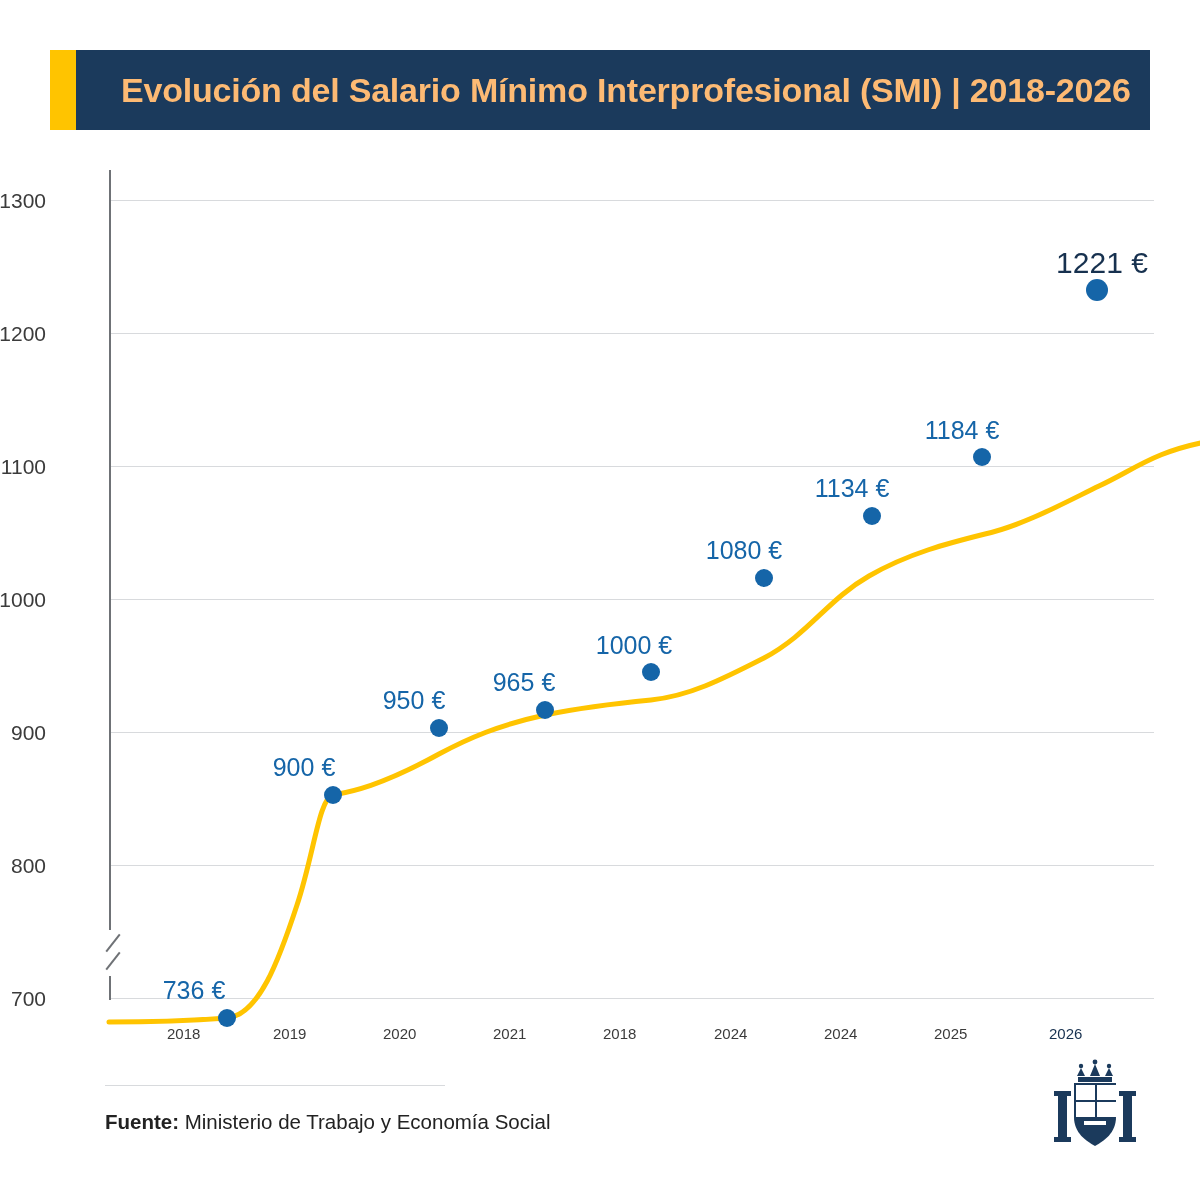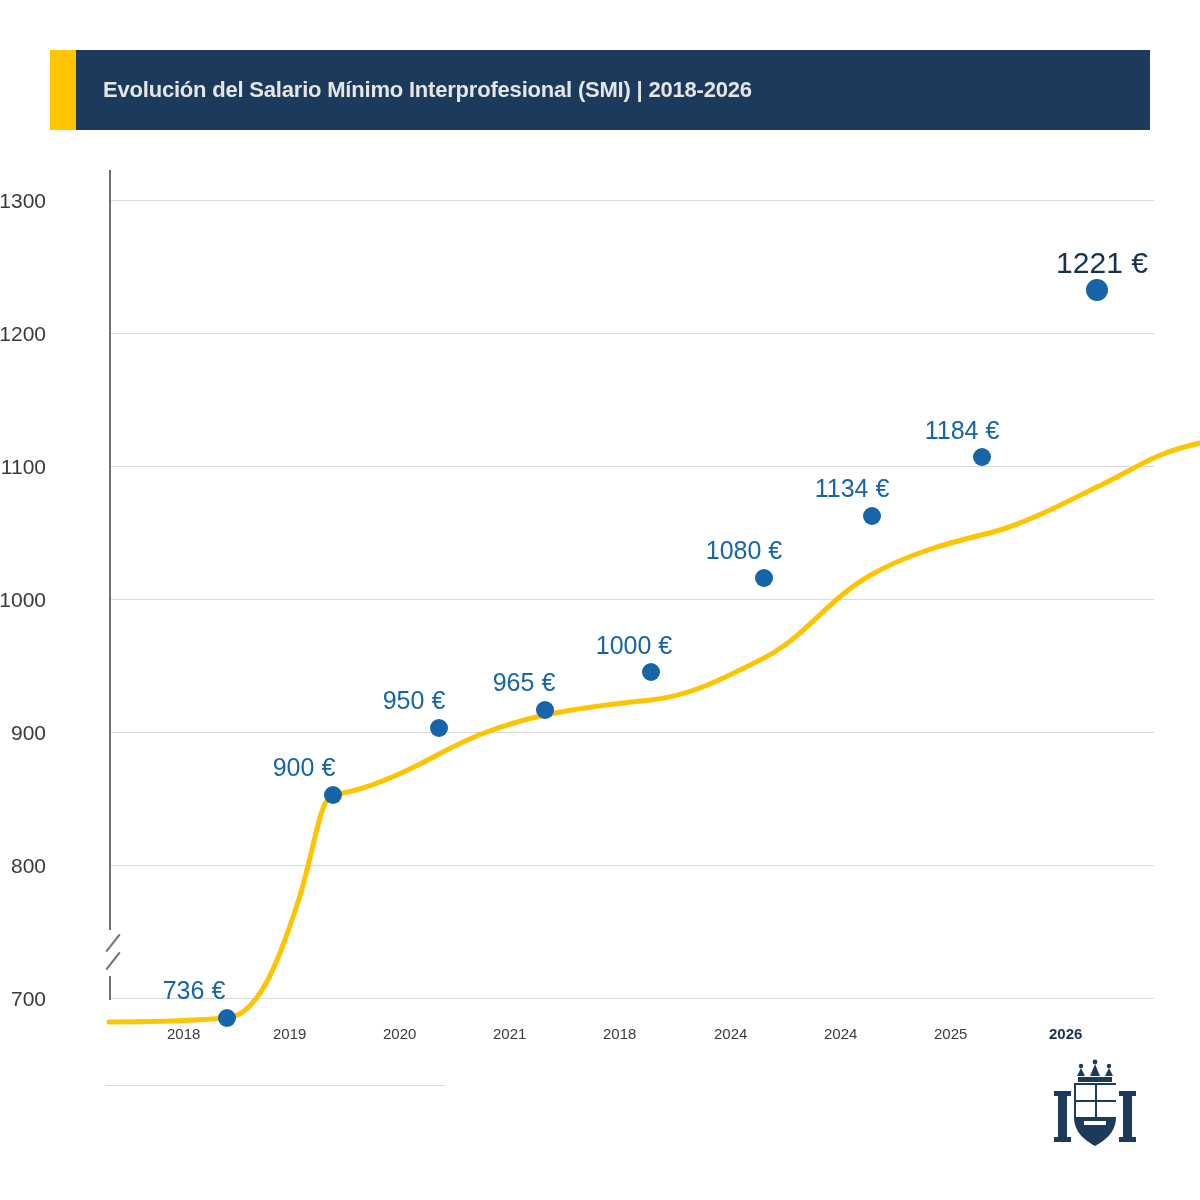--- a/index.html
+++ b/index.html
@@ -30,25 +30,25 @@
     display: flex;
     align-items: center;
   }
   #header-accent {
     width: 26px;
     height: 80px;
     background: #ffc400;
     flex: 0 0 auto;
   }
   #header-title {
-    color: #e5e5e5;
-    font-size: 22px;
+    color: #fdba74;
+    font-size: 34px;
     font-weight: bold;
     letter-spacing: -0.2px;
-    padding-left: 27px;
+    padding-left: 45px;
     white-space: nowrap;
   }
 
   
   #chart-wrap {
     position: absolute;
     left: 4px;
     top: 150px;
     width: 1200px;
     height: 900px;
@@ -78,21 +78,21 @@
   }
   .xtick-label {
     position: absolute;
     top: 855px;
     width: 120px;
     text-align: left;
     font-size: 15px;
     color: #3b3b3b;
   }
   .xtick-label.highlight {
-    font-weight: bold;
+    font-weight: normal;
     color: #17314f;
   }
   .axis-v {
     position: absolute;
     left: 0;
     top: 0;
     width: 2px;
     height: 830px;
     background: #6f7276;
   }
@@ -236,20 +236,24 @@
       <div class="xtick-label" style="left:384px">2021</div>
       <div class="xtick-label" style="left:494px">2018</div>
       <div class="xtick-label" style="left:605px">2024</div>
       <div class="xtick-label" style="left:715px">2024</div>
       <div class="xtick-label" style="left:825px">2025</div>
       <div class="xtick-label highlight" style="left:940px">2026</div>
     </div>
   </div>
 
   <div id="footer-rule"></div>
+  <div id="source">
+    <b>Fuente:</b>
+    <span>Ministerio de Trabajo y Economía Social</span>
+  </div>
 
   <svg id="coat" viewBox="0 0 110 110">
     <g fill="#1b3a5c">
 
       <path d="M38 22 h34 v5 h-34z"></path>
       <path d="M41 13 l4 8 h-8z M55 9 l5 12 h-10z M69 13 l4 8 h-8z"></path>
       <circle cx="41" cy="11" r="2.2"></circle>
         <circle cx="55" cy="7" r="2.4"></circle>
         <circle cx="69" cy="11" r="2.2"></circle>
 

